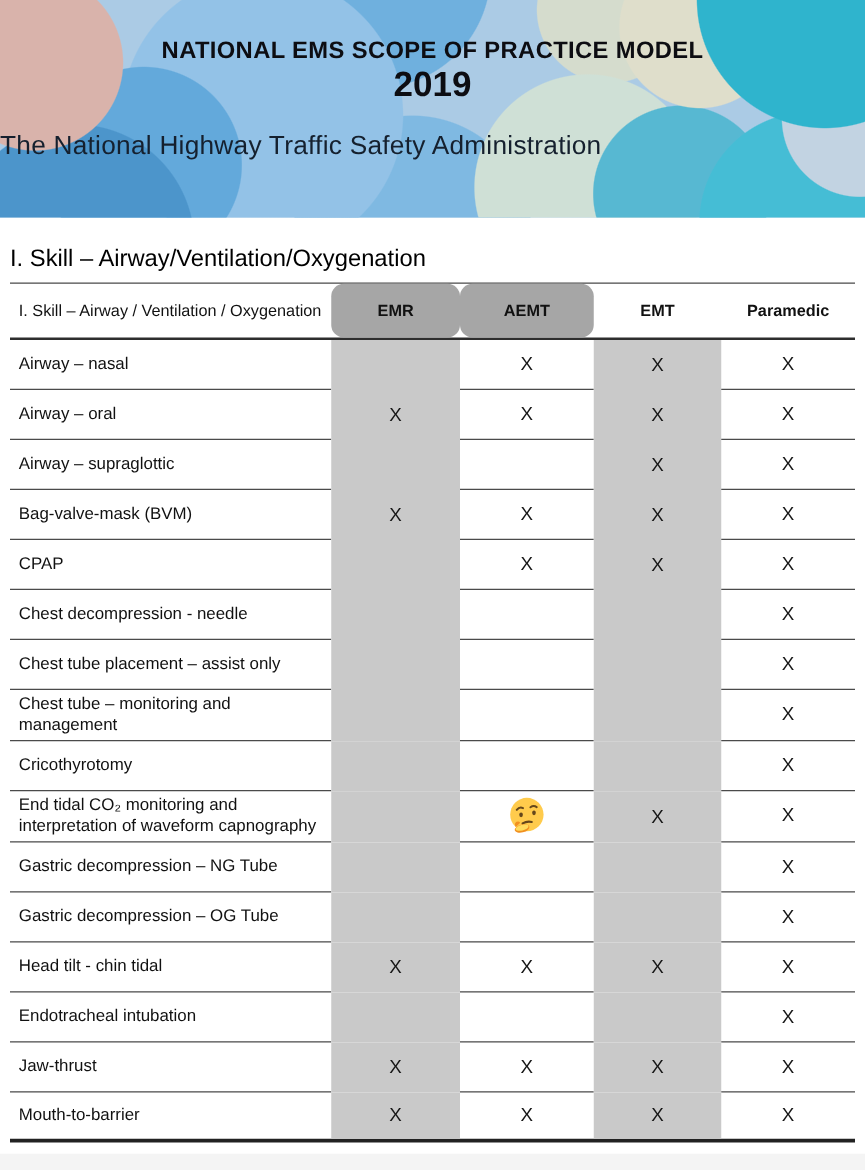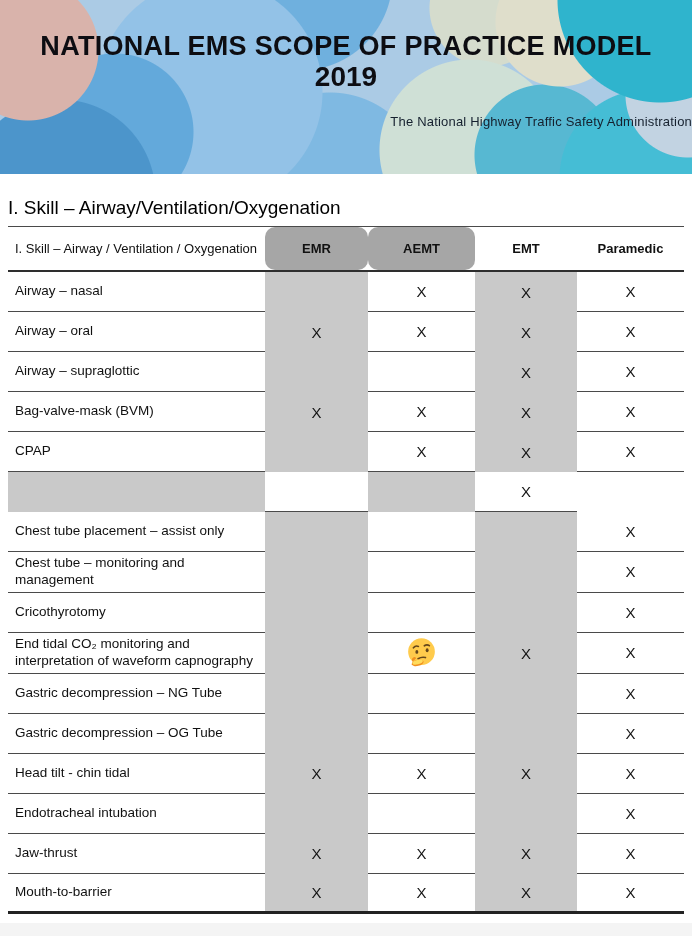--- a/index.html
+++ b/index.html
@@ -31,30 +31,30 @@
       radial-gradient(circle at 560px 22px, #dfdecb 0 64px, transparent 65px),
       radial-gradient(circle at 545px 155px,#57b8d2 0 70px, transparent 71px),
       radial-gradient(circle at 470px 150px,#cfe0d6 0 90px, transparent 91px),
       radial-gradient(circle at 488px 8px,  #d5dccd 0 58px, transparent 59px),
       radial-gradient(circle at 210px 92px, #93c2e7 0 112px, transparent 113px),
       radial-gradient(circle at 330px 188px,#7fb9e2 0 95px, transparent 96px),
       radial-gradient(circle at 300px -22px,#6fb0de 0 92px, transparent 93px);
   }
   .banner-title{
     position:relative;z-index:2;text-align:center;padding-top:30px;
-    font-weight:bold;font-size:27px;line-height:1.2;letter-spacing:.3px;
+    font-weight:bold;font-size:19px;line-height:1.2;letter-spacing:.3px;
     color:#0d0d12;
   }
   .banner-year{
     position:relative;z-index:2;text-align:center;
     font-weight:bold;font-size:28px;line-height:1.1;color:#0d0d12;
   }
   .banner-subtitle{
-    position:relative;z-index:2;text-align:right;margin-top:21px;
-    font-size:13px;color:#15202e;letter-spacing:.2px;
+    position:relative;z-index:2;text-align:left;margin-top:21px;
+    font-size:21px;color:#15202e;letter-spacing:.2px;
   }
   
   .section-heading{
     margin:23px 8px 0 8px;
     font-weight:normal;font-size:19px;color:#000;
   }
   
   .skill-table{
     margin:7px 8px 0 8px;width:676px;
     border-top:1px solid var(--line-dark);
@@ -151,20 +151,21 @@
 
   <div class="t-row">
     <div class="cell skill">CPAP</div>
     <div class="cell mark shade"></div>
     <div class="cell mark">X</div>
     <div class="cell mark shade">X</div>
     <div class="cell mark">X</div>
   </div>
 
   <div class="t-row">
+    <div class="cell skill">Chest decompression - needle</div>
     <div class="cell mark shade"></div>
     <div class="cell mark"></div>
     <div class="cell mark shade"></div>
     <div class="cell mark">X</div>
   </div>
 
   <div class="t-row">
     <div class="cell skill">Chest tube placement – assist only</div>
     <div class="cell mark shade"></div>
     <div class="cell mark"></div>

